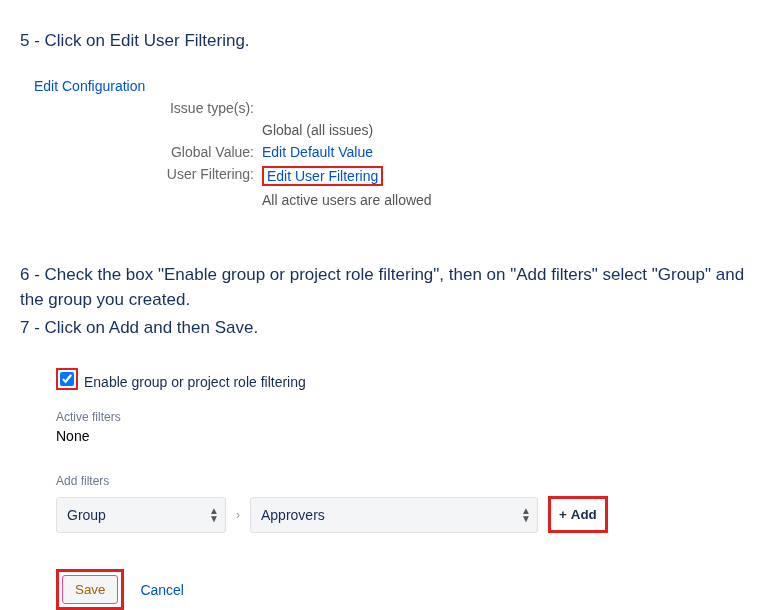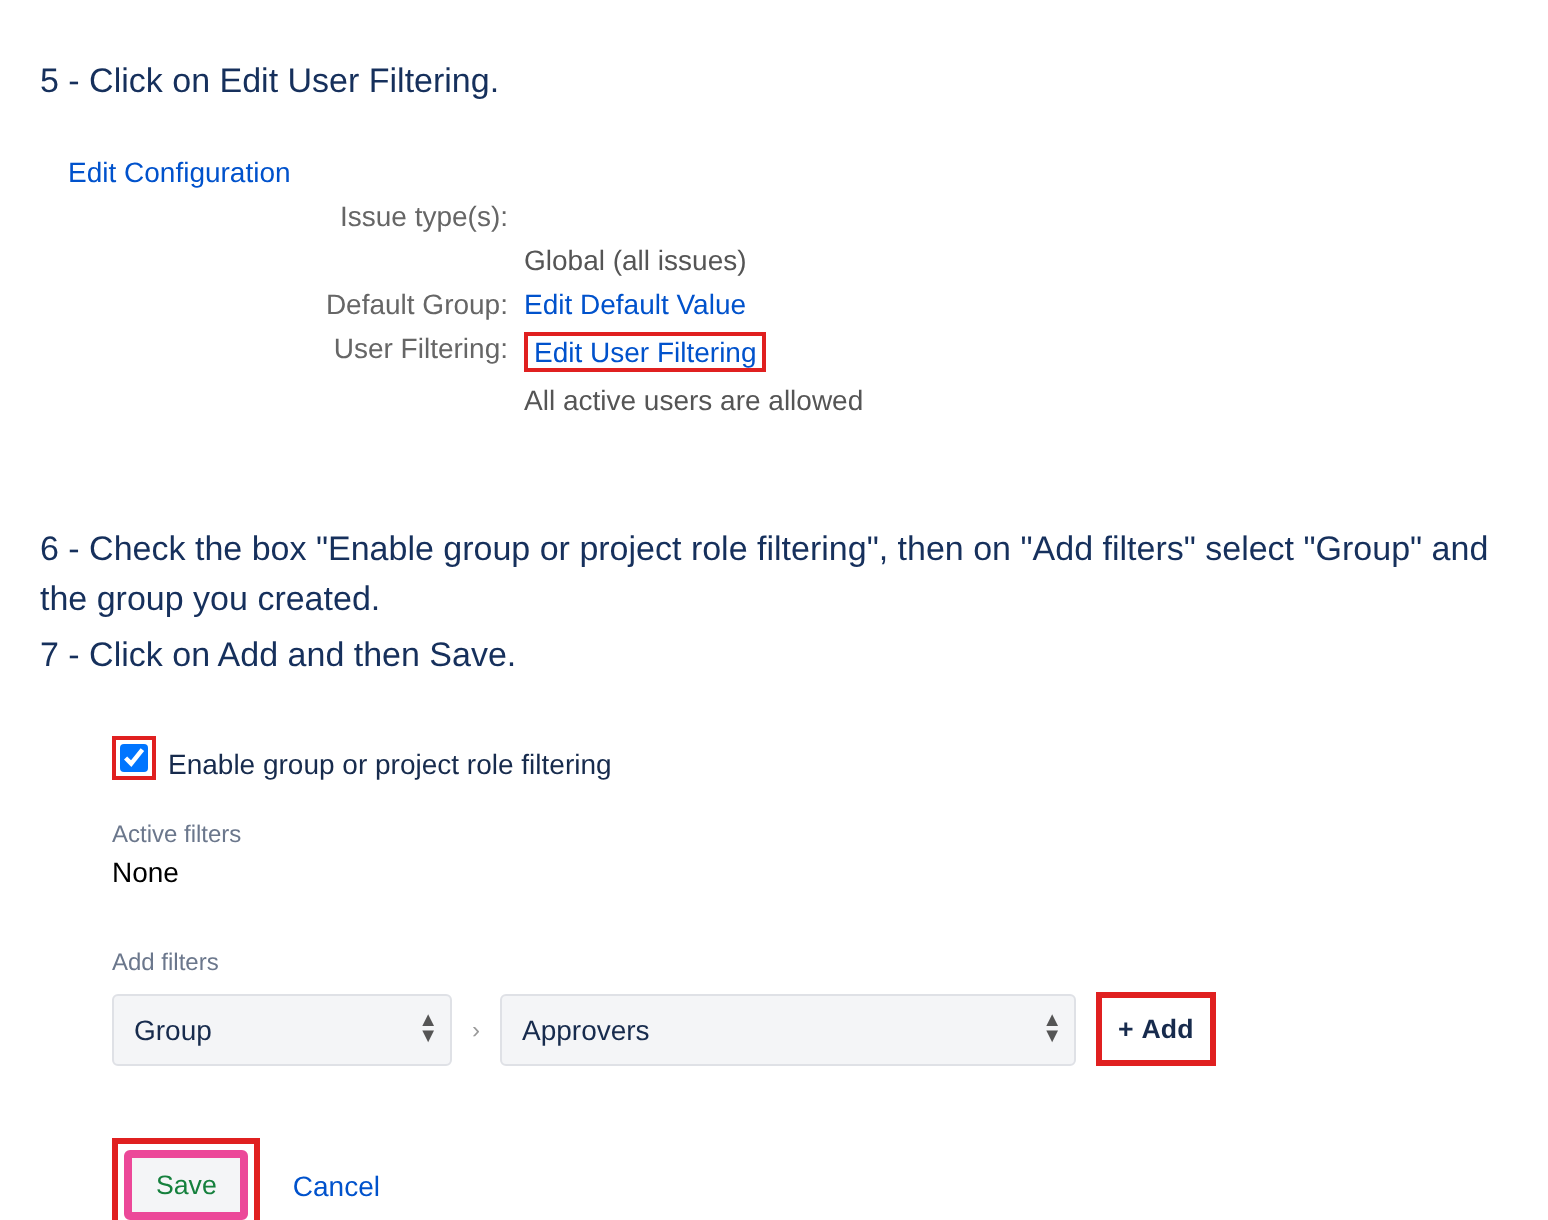--- a/index.html
+++ b/index.html
@@ -28,42 +28,42 @@
   .none-text { color:#000000; font-size:14px; margin-bottom:30px; }
   .add-row { display:flex; align-items:center; gap:10px; margin-top:8px; margin-bottom:36px; }
   .sel { position:relative; background:#f4f5f7; border:1px solid #dfe1e6; border-radius:3px; height:36px; display:flex; align-items:center; padding:0 30px 0 10px; color:#172b4d; min-width:150px; box-sizing:border-box; }
   .sel .car { position:absolute; right:6px; top:50%; transform:translateY(-50%); font-size:10px; color:#555; line-height:8px; }
   .chev { color:#999; font-size:12px; }
   .add-btn-wrap { border:3px solid #e02020; padding:2px; }
   .add-btn { background:#fff; border:none; padding:6px 6px; color:#172b4d; font-weight:600; display:flex; align-items:center; gap:4px; cursor:pointer; }
   .plus { font-weight:700; }
   .btn-row { display:flex; align-items:center; gap:16px; }
   .save-wrap { border:3px solid #e02020; padding:3px; }
-  .save-btn { background:#f4f5f7; border:4px solid #ec4899; border-radius:3px; padding:6px 12px; color:#15803d; cursor:pointer; }
+  .save-btn { background:#f4f5f7; border:1px solid #ec4899; border-radius:3px; padding:6px 12px; color:#a16207; cursor:pointer; }
 </style>
 </head>
 <body>
 <div class="page">
 
 <div class="step-text">5 - Click on Edit User Filtering.</div>
 
 <div class="scheme-block">
   <div class="row">
     <div class="val"><span class="lnk">Edit Configuration</span></div>
   </div>
   <div class="row">
     <div class="lbl">Issue type(s):</div>
     <div class="val"></div>
   </div>
   <div class="row">
     <div class="lbl"></div>
     <div class="val">Global (all issues)</div>
   </div>
   <div class="row">
-    <div class="lbl">Default Group:</div>
+    <div class="lbl">Global Value:</div>
     <div class="val"><span class="lnk">Edit Default Value</span></div>
   </div>
   <div class="row">
     <div class="lbl">User Filtering:</div>
     <div class="val">
       <span class="red-box">
         <span class="lnk">Edit User Filtering</span>
       </span>
     </div>
   </div>

